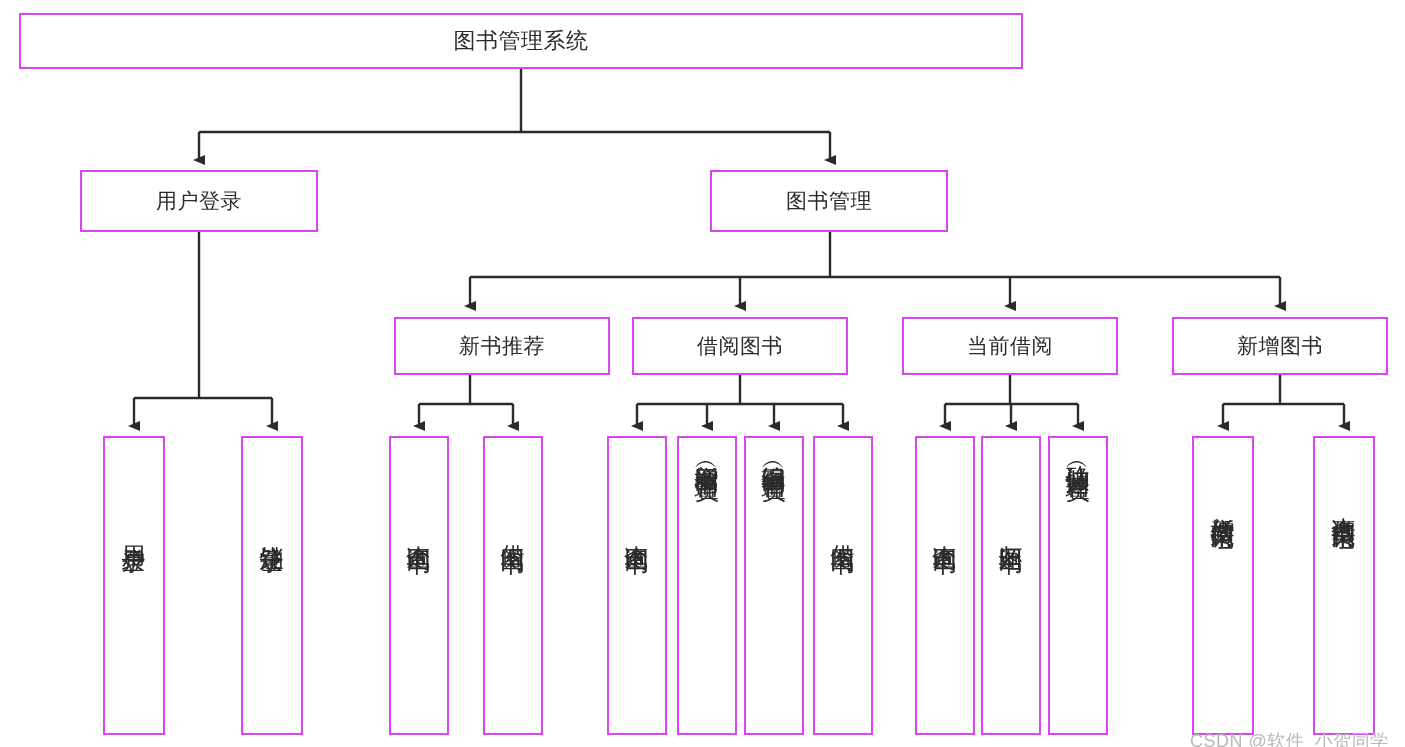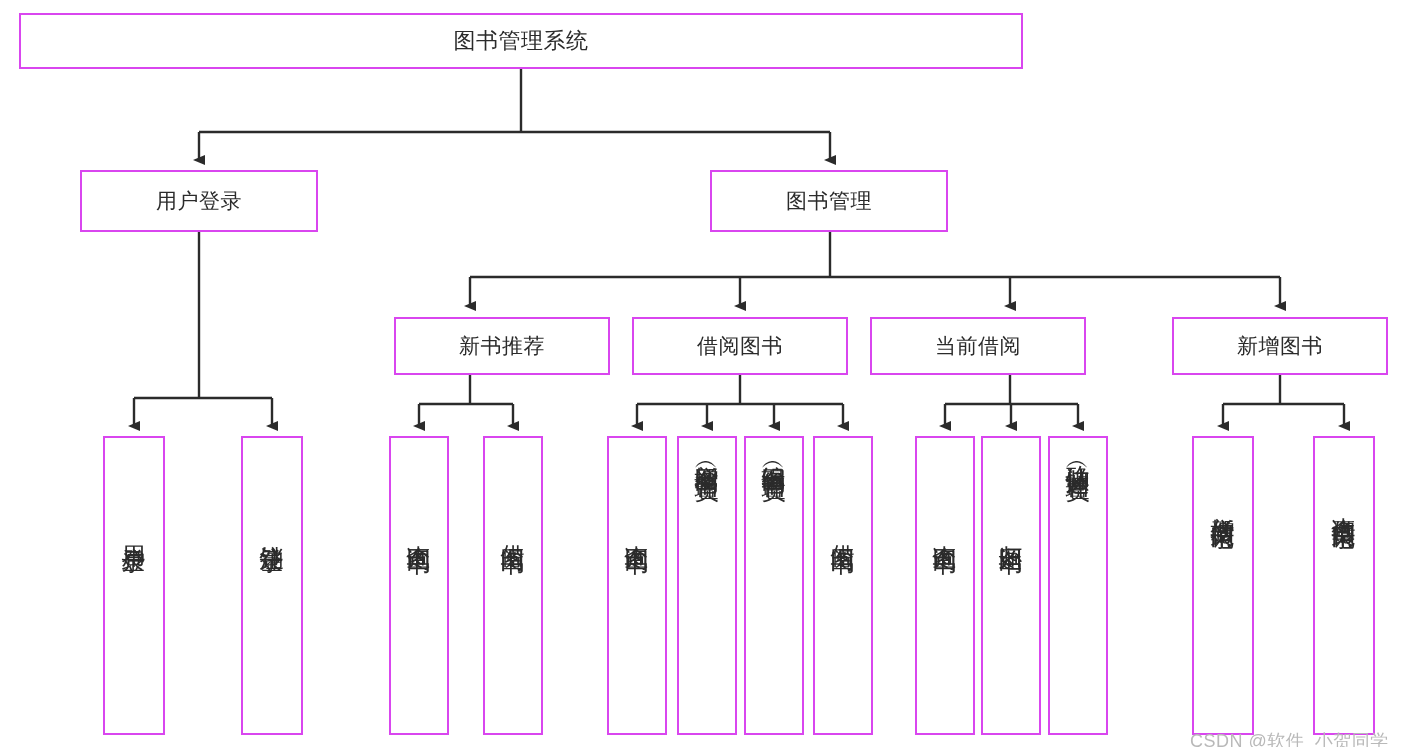--- a/index.html
+++ b/index.html
@@ -139,21 +139,21 @@
   <div class="node horizontal" style="left:710px; top:170px; width:238px; height:62px;">
     <span class="node-label">图书管理</span>
   </div>
 
   <div class="node horizontal" style="left:362px; top:317px; width:216px; height:58px;margin-left:32px;">
     <span class="node-label">新书推荐</span>
   </div>
   <div class="node horizontal" style="left:632px; top:317px; width:216px; height:58px;">
     <span class="node-label">借阅图书</span>
   </div>
-  <div class="node horizontal" style="left:870px; top:317px; width:216px; height:58px;">
+  <div class="node horizontal" style="left:902px; top:317px; width:216px; height:58px;">
     <span class="node-label">当前借阅</span>
   </div>
   <div class="node horizontal" style="left:1172px; top:317px; width:216px; height:58px;">
     <span class="node-label">新增图书</span>
   </div>
 
   <div class="node vertical mid" style="left:103px; top:436px; width:62px; height:299px;">
     <span class="node-label">用户登录</span>
   </div>
   <div class="node vertical mid" style="left:241px; top:436px; width:62px; height:299px;">

